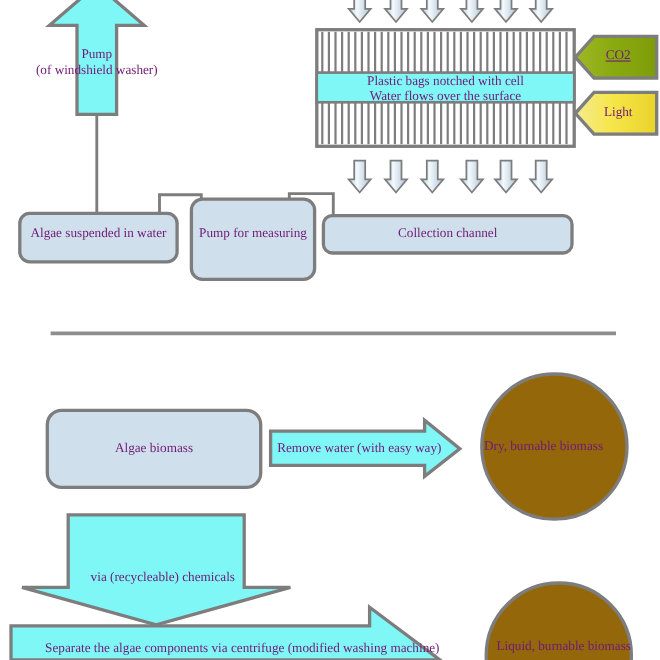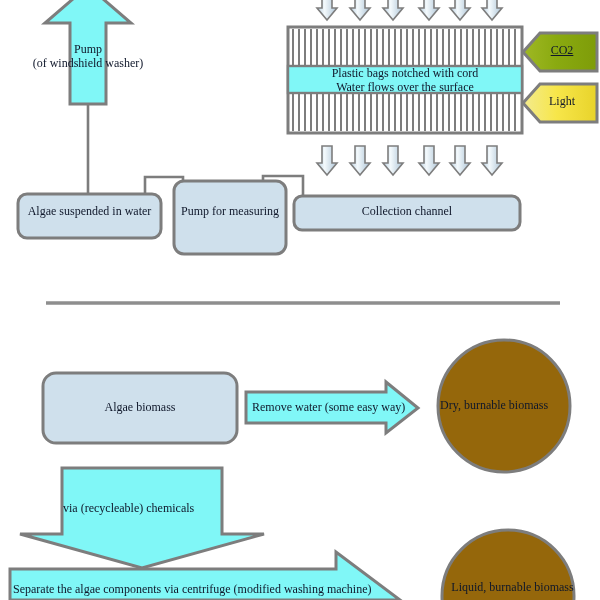--- a/index.html
+++ b/index.html
@@ -7,21 +7,21 @@
   body{
     width:600px;height:600px;overflow:hidden;
     font-family:"Liberation Serif","DejaVu Serif",serif;
     color:#111111;
   }
   #stage{position:relative;width:600px;height:600px;}
   svg.layer{position:absolute;left:0;top:0;width:600px;height:600px;}
   .lbl{
     position:absolute;
     font-family:"Liberation Serif","DejaVu Serif",serif;
-    color:#0f172a;
+    color:#701a75;
     line-height:1.12;
     white-space:pre;
     pointer-events:none;
   }
   .ctr{text-align:center;}
   .lft{text-align:left;}
   .f12{font-size:12px;}
 </style>
 </head>
 <body>
@@ -214,34 +214,34 @@
     </g>
 
     <g>
       <circle cx="508" cy="596" r="66" fill="#95670b" stroke="#7d7d7d" stroke-width="3"></circle>
     </g>
   </svg>
 
   <div class="lbl ctr f12" style="left:18px;top:43px;width:140px;">Pump</div>
   <div class="lbl ctr f12" style="left:8px;top:57px;width:160px;">(of windshield washer)</div>
 
-  <div class="lbl ctr f12" style="left:288px;top:67px;width:234px;">Plastic bags notched with cord</div>
+  <div class="lbl ctr f12" style="left:288px;top:67px;width:234px;">Plastic bags notched with cell</div>
   <div class="lbl ctr f12" style="left:288px;top:81px;width:234px;text-align:center;">Water flows over the surface</div>
 
   <div class="lbl ctr f12" style="left:533px;top:44px;width:58px;text-decoration:underline;">CO2</div>
   <div class="lbl ctr f12" style="left:533px;top:95px;width:58px;">Light</div>
 
   <div class="lbl ctr f12" style="left:18px;top:205px;width:143px;">Algae suspended in water</div>
   <div class="lbl ctr f12" style="left:171px;top:205px;width:118px;">Pump for measuring</div>
   <div class="lbl ctr f12" style="left:294px;top:205px;width:226px;">Collection channel</div>
 
   <div class="lbl ctr f12" style="left:43px;top:401px;width:194px;">Algae biomass</div>
 
-  <div class="lbl lft f12" style="left:252px;top:401px;width:170px;">Remove water (some easy way)</div>
-
-  <div class="lbl lft f12" style="left:63px;top:502px;width:170px;">via (recycleable) chemicals</div>
-
-  <div class="lbl lft f12" style="left:13px;top:583px;width:360px;">Separate the algae components via centrifuge (modified washing machine)</div>
+  <div class="lbl lft f12" style="left:252px;top:401px;width:170px;">Remove water (with easy way)</div>
+
+  <div class="lbl lft f12" style="left:63px;top:518px;width:170px;text-align:center;">via (recycleable) chemicals</div>
+
+  <div class="lbl lft f12" style="left:13px;top:583px;width:360px;padding-left:28px;">Separate the algae components via centrifuge (modified washing machine)</div>
 
   <div class="lbl ctr f12" style="left:440px;top:399px;width:108px;">Dry, burnable biomass</div>
   <div class="lbl ctr f12" style="left:440px;top:581px;width:145px;">Liquid, burnable biomass</div>
 
 </div>
 
 </body></html>

